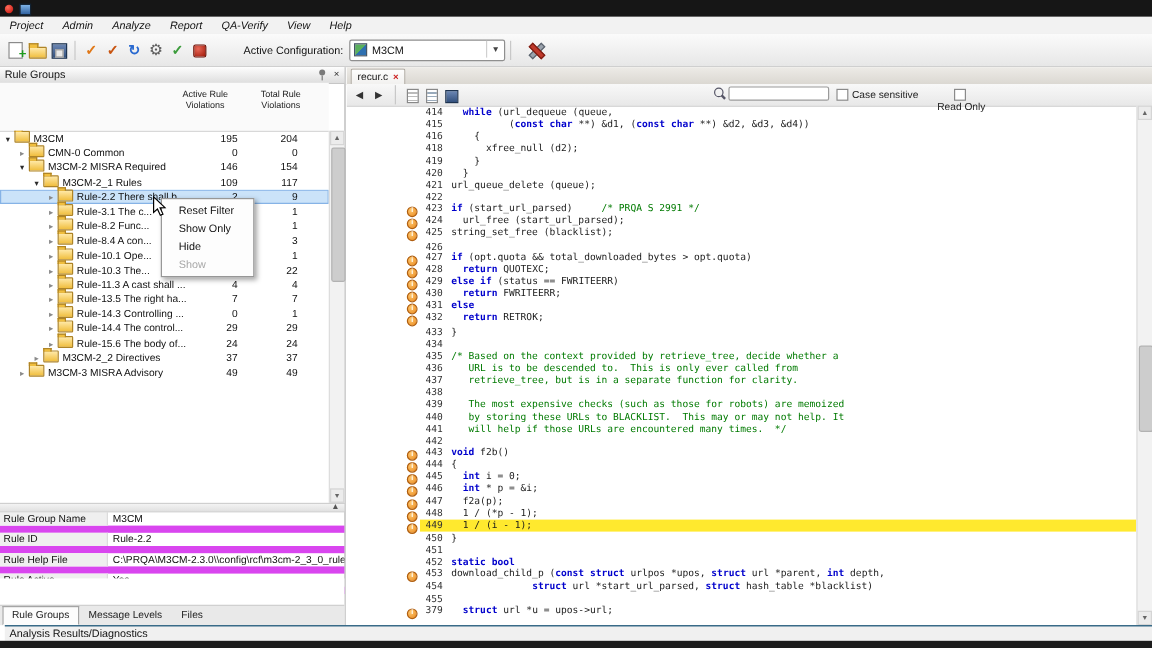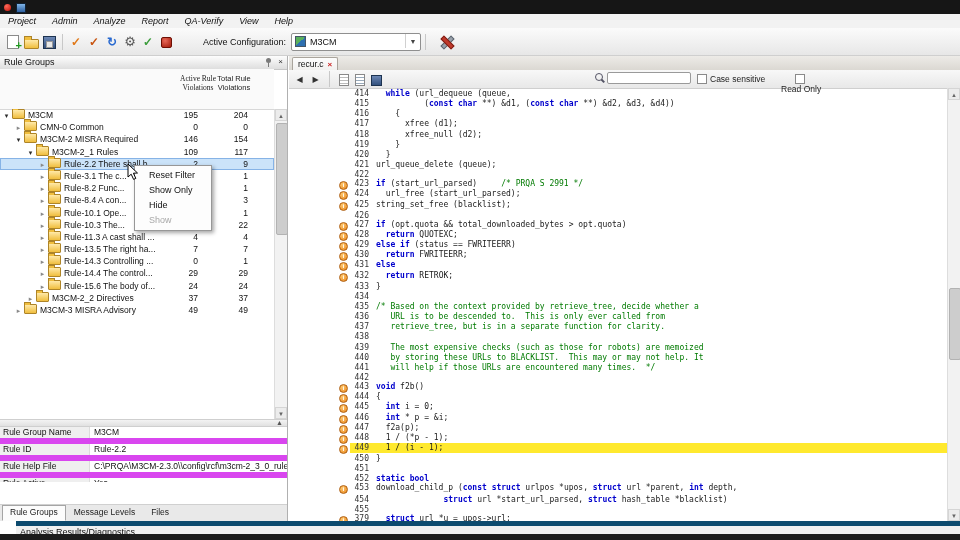--- a/index.html
+++ b/index.html
@@ -48,21 +48,21 @@
   .left{position:absolute;left:0;top:56px;width:288px;height:465px;background:#fff;border-right:1px solid #b0b0b0;box-sizing:border-box;}
   .phead{position:absolute;left:0;top:0;right:0;height:13px;background:linear-gradient(#fdfdfd,#dedede);
          border-bottom:1px solid #c6c6c6;font-size:9px;line-height:13px;padding-left:4px;color:#111;}
   .phicons{position:absolute;right:2px;top:1px;display:flex;gap:3px;}
   .pin{width:9px;height:10px;position:relative;}
   .pin::before{content:"";position:absolute;left:2px;top:1px;width:5px;height:5px;background:#7a7a7a;border-radius:50%;}
   .pin::after{content:"";position:absolute;left:4px;top:6px;width:1px;height:4px;background:#7a7a7a;}
   .phclose{width:9px;height:10px;font-size:8px;line-height:10px;text-align:center;color:#333;}
   .colheads{position:absolute;left:0;top:13px;right:13px;height:40px;background:#fafafa;border-bottom:1px solid #d8d8d8;}
   .colh{position:absolute;top:5px;width:44px;text-align:center;font-size:7.5px;line-height:1.25;color:#222;}
-  .c1{left:176px;font-family:Liberation Serif, serif;} .c2{left:212px;}
+  .c1{left:149px;} .c2{left:212px;}
   .tree{position:absolute;left:0;top:53px;right:13px;height:310px;overflow:hidden;}
   .trow{position:relative;height:12.2px;line-height:12.2px;font-size:8.5px;white-space:nowrap;color:#111;}
   .trow.sel{background:#cbe3f9;box-shadow:inset 0 0 0 1px #86b3e6;}
   .ind{display:inline-block;height:1px;}
   .exp{display:inline-block;width:9px;text-align:center;font-size:7px;color:#8a8a8a;}
   .exp.open{color:#2b2b2b;}
   .folder-ic{position:relative;display:inline-block;width:11px;height:8px;margin:0 3px 0 1px;vertical-align:-1px;
              background:linear-gradient(#ffe9a8,#f0be3e);border:1px solid #ae8427;border-radius:1px;}
   .folder-ic::before{content:"";position:absolute;left:-1px;top:-3px;width:5px;height:2px;background:#f0be3e;border:1px solid #ae8427;border-bottom:none;}
   .num{position:absolute;top:0;font-size:8.5px;color:#111;}
@@ -115,21 +115,21 @@
          background:radial-gradient(circle at 35% 30%,#ffc86e,#e8871e);border:1px solid #b05f10;box-sizing:border-box;
          color:#fff;font-size:6px;line-height:7px;text-align:center;font-family:"Liberation Sans",sans-serif;font-weight:bold;vertical-align:-1px;}
   .cmark.off{background:none;border:none;}
   .lnum{display:inline-block;width:19px;text-align:right;color:#333;margin-right:7px;}
   .s-k{color:#0000cc;font-weight:bold;}
   .s-c{color:#007a00;}
   .s-p{color:#1a1a1a;}
   .escroll{position:absolute;right:0;top:32px;bottom:0;width:13px;background:#f2f2f2;border-left:1px solid #ddd;box-sizing:border-box;}
 
   
-  .statusbar{position:absolute;left:16px;right:0;top:521px;height:13px;background:#f0f0f0;border-top:5px solid #0c4a6e;
+  .statusbar{position:absolute;left:4px;right:0;top:521px;height:13px;background:#f0f0f0;border-top:1px solid #0c4a6e;
              font-size:9px;line-height:13px;padding-left:4px;color:#111;box-sizing:border-box;}
   .bstrip{position:absolute;left:0;right:0;bottom:0;height:6px;background:#1c1c1c;}
 
   
   .ctxmenu{position:absolute;left:134px;top:165px;width:76px;background:#fdfdfd;border:1px solid #979797;
            box-shadow:2px 2px 4px rgba(0,0,0,.35);padding:2px 0;z-index:20;}
   .cmi{height:15px;line-height:15px;font-size:9px;padding-left:14px;color:#111;}
   .cmi.dis{color:#a8a8a8;}
   .cursor{position:absolute;left:127px;top:163px;z-index:30;}
 </style>
@@ -269,21 +269,20 @@
       </label>
       <label class="echk chk2">
         <span class="box"></span>
         <span>Read Only</span>
       </label>
     </div>
     <div class="ecode">
         <div class="cline"><span class="cmark off"></span><span class="lnum">414</span><span class="ctext"><span class="s-p">  </span><span class="s-k">while</span><span class="s-p"> (url_dequeue (queue,</span></span></div>
         <div class="cline"><span class="cmark off"></span><span class="lnum">415</span><span class="ctext"><span class="s-p">          (</span><span class="s-k">const</span><span class="s-p"> </span><span class="s-k">char</span><span class="s-p"> **) &amp;d1, (</span><span class="s-k">const</span><span class="s-p"> </span><span class="s-k">char</span><span class="s-p"> **) &amp;d2, &amp;d3, &amp;d4))</span></span></div>
         <div class="cline"><span class="cmark off"></span><span class="lnum">416</span><span class="ctext"><span class="s-p">    {</span></span></div>
-        <div class="cline"><span class="cmark off"></span><span class="lnum">417</span><span class="ctext"><span class="s-p">      xfree (d1);</span></span></div>
         <div class="cline"><span class="cmark off"></span><span class="lnum">418</span><span class="ctext"><span class="s-p">      xfree_null (d2);</span></span></div>
         <div class="cline"><span class="cmark off"></span><span class="lnum">419</span><span class="ctext"><span class="s-p">    }</span></span></div>
         <div class="cline"><span class="cmark off"></span><span class="lnum">420</span><span class="ctext"><span class="s-p">  }</span></span></div>
         <div class="cline"><span class="cmark off"></span><span class="lnum">421</span><span class="ctext"><span class="s-p">url_queue_delete (queue);</span></span></div>
         <div class="cline"><span class="cmark off"></span><span class="lnum">422</span><span class="ctext"></span></div>
         <div class="cline"><span class="cmark">i</span><span class="lnum">423</span><span class="ctext"><span class="s-k">if</span><span class="s-p"> (start_url_parsed)     </span><span class="s-c">/* PRQA S 2991 */</span></span></div>
         <div class="cline"><span class="cmark">i</span><span class="lnum">424</span><span class="ctext"><span class="s-p">  url_free (start_url_parsed);</span></span></div>
         <div class="cline"><span class="cmark">i</span><span class="lnum">425</span><span class="ctext"><span class="s-p">string_set_free (blacklist);</span></span></div>
         <div class="cline"><span class="cmark off"></span><span class="lnum">426</span><span class="ctext"></span></div>
         <div class="cline"><span class="cmark">i</span><span class="lnum">427</span><span class="ctext"><span class="s-k">if</span><span class="s-p"> (opt.quota &amp;&amp; total_downloaded_bytes &gt; opt.quota)</span></span></div>

